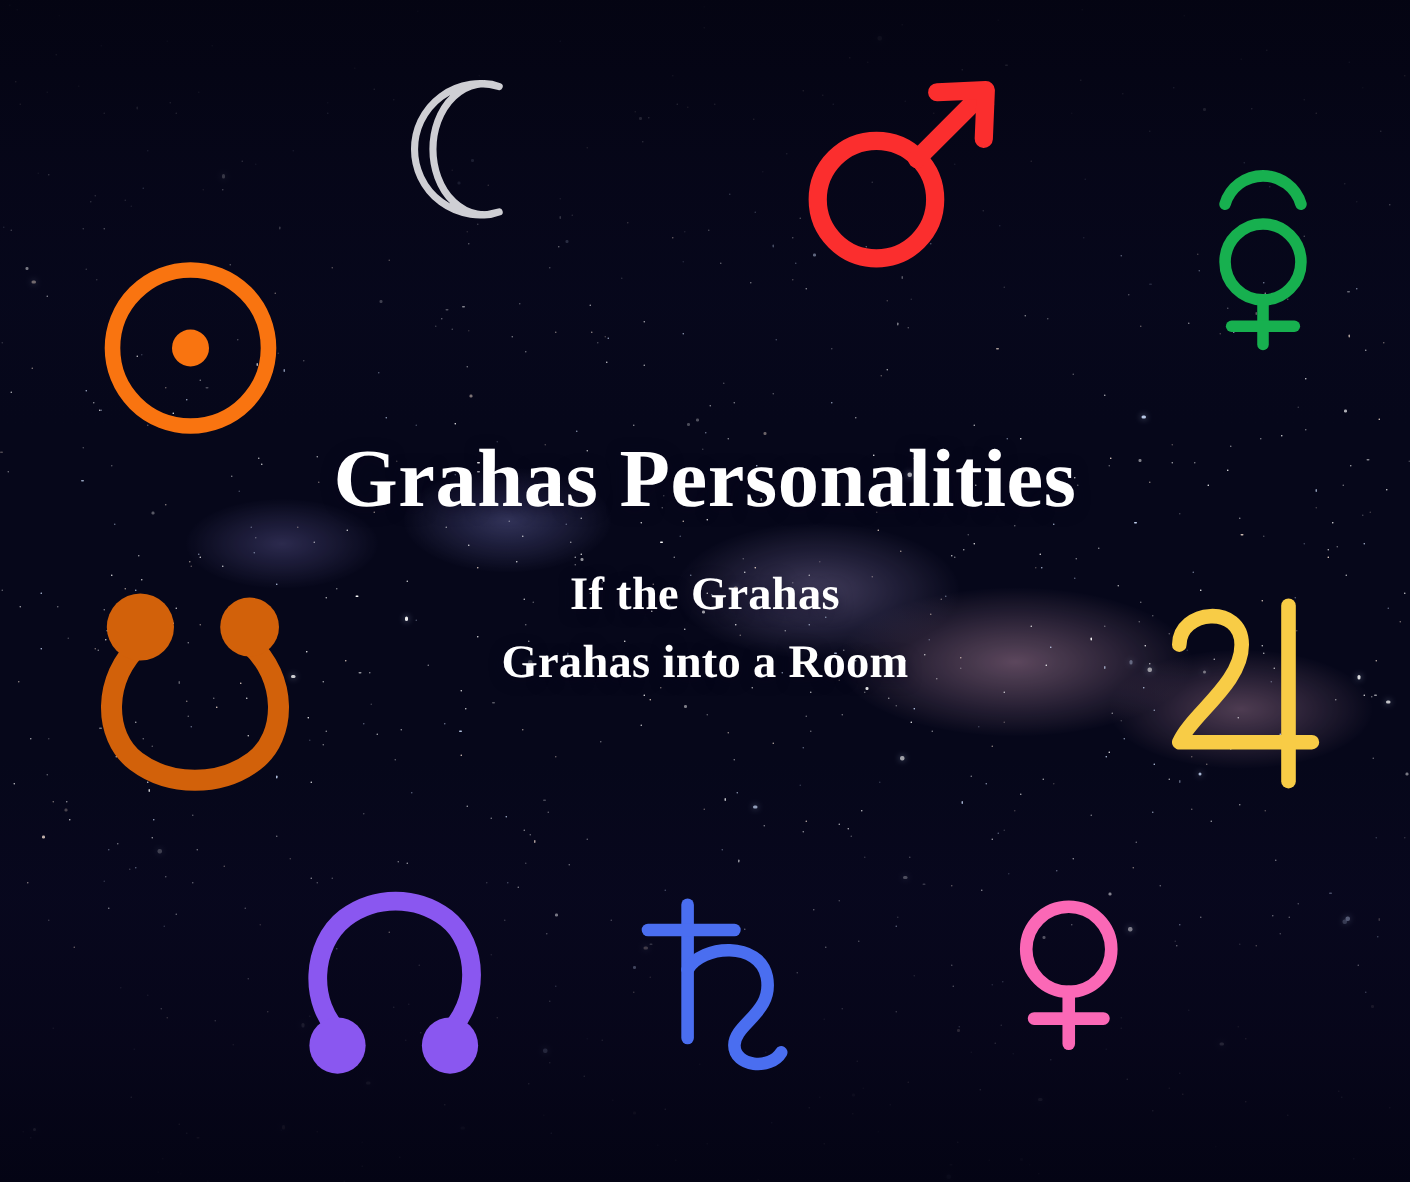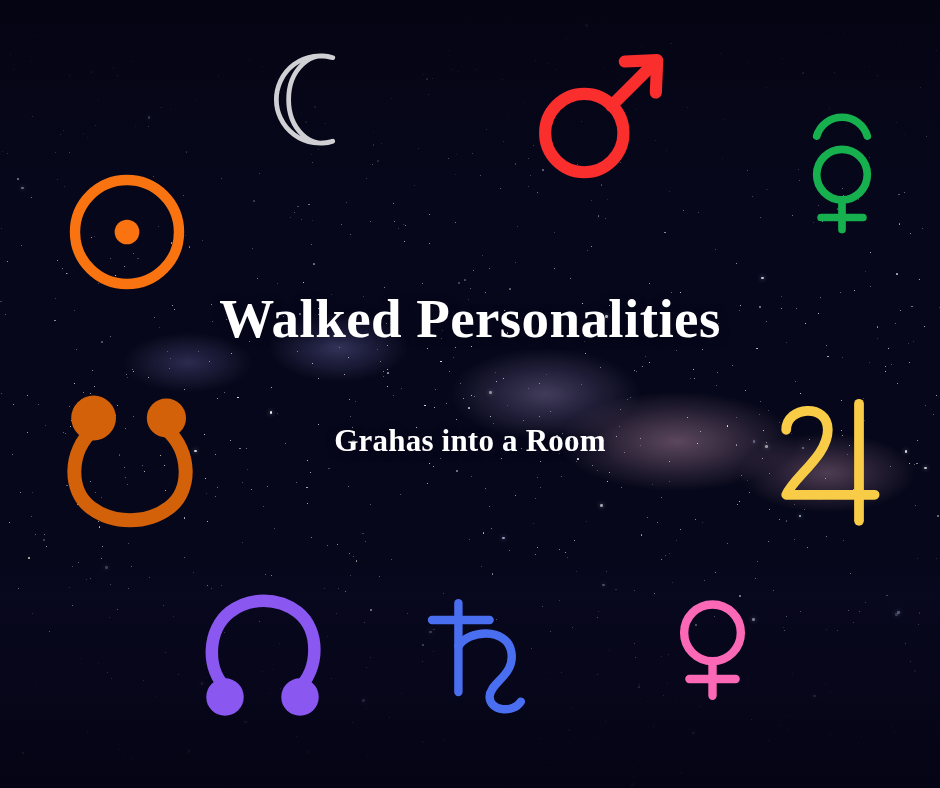--- a/index.html
+++ b/index.html
@@ -923,23 +923,23 @@
       <i style="left: 26.9px; top: 431.5px; width: 1.05px; height: 1.05px; opacity: 0.89; background: rgb(207, 224, 255);"></i>
       <i style="left: 692px; top: 731.6px; width: 2.6px; height: 2.6px; opacity: 0.56; background: rgb(255, 255, 255); box-shadow: rgba(200, 220, 255, 0.8) 0px 0px 4px;"></i>
       <i style="left: 44.6px; top: 425px; width: 1.05px; height: 1.05px; opacity: 0.29; background: rgb(255, 255, 255);"></i>
       <i style="left: 152.9px; top: 420.5px; width: 1.05px; height: 1.05px; opacity: 0.78; background: rgb(255, 255, 255);"></i>
       <i style="left: 459.9px; top: 383.2px; width: 1.05px; height: 1.05px; opacity: 0.56; background: rgb(207, 224, 255);"></i>
     </div>
   <div class="bg bg-dark-top"></div>
   <div class="bg bg-dark-bot"></div>
 
   <div class="title-block">
-    <h1 id="title">Walked Personalities</h1>
+    <h1 id="title">Grahas Personalities</h1>
     <p id="sub">
-      <br>
+      <span>If the Grahas</span><br>
       <span>Grahas into a Room</span>
     </p>
   </div>
 
   <div id="glyph-layer">
       <div class="glyph" title="Moon (Chandra)" style="left: 272px; top: 52px; width: 95px; height: 95px;">
         <svg viewBox="0 0 100 100" width="95" height="95">
           <path d="M64 6 A46 46 0 1 0 64 94 A36 46 0 1 1 64 6 Z" fill="none" stroke="#cfcfd4" stroke-width="5" stroke-linejoin="round"></path>
         </svg>
       </div>

